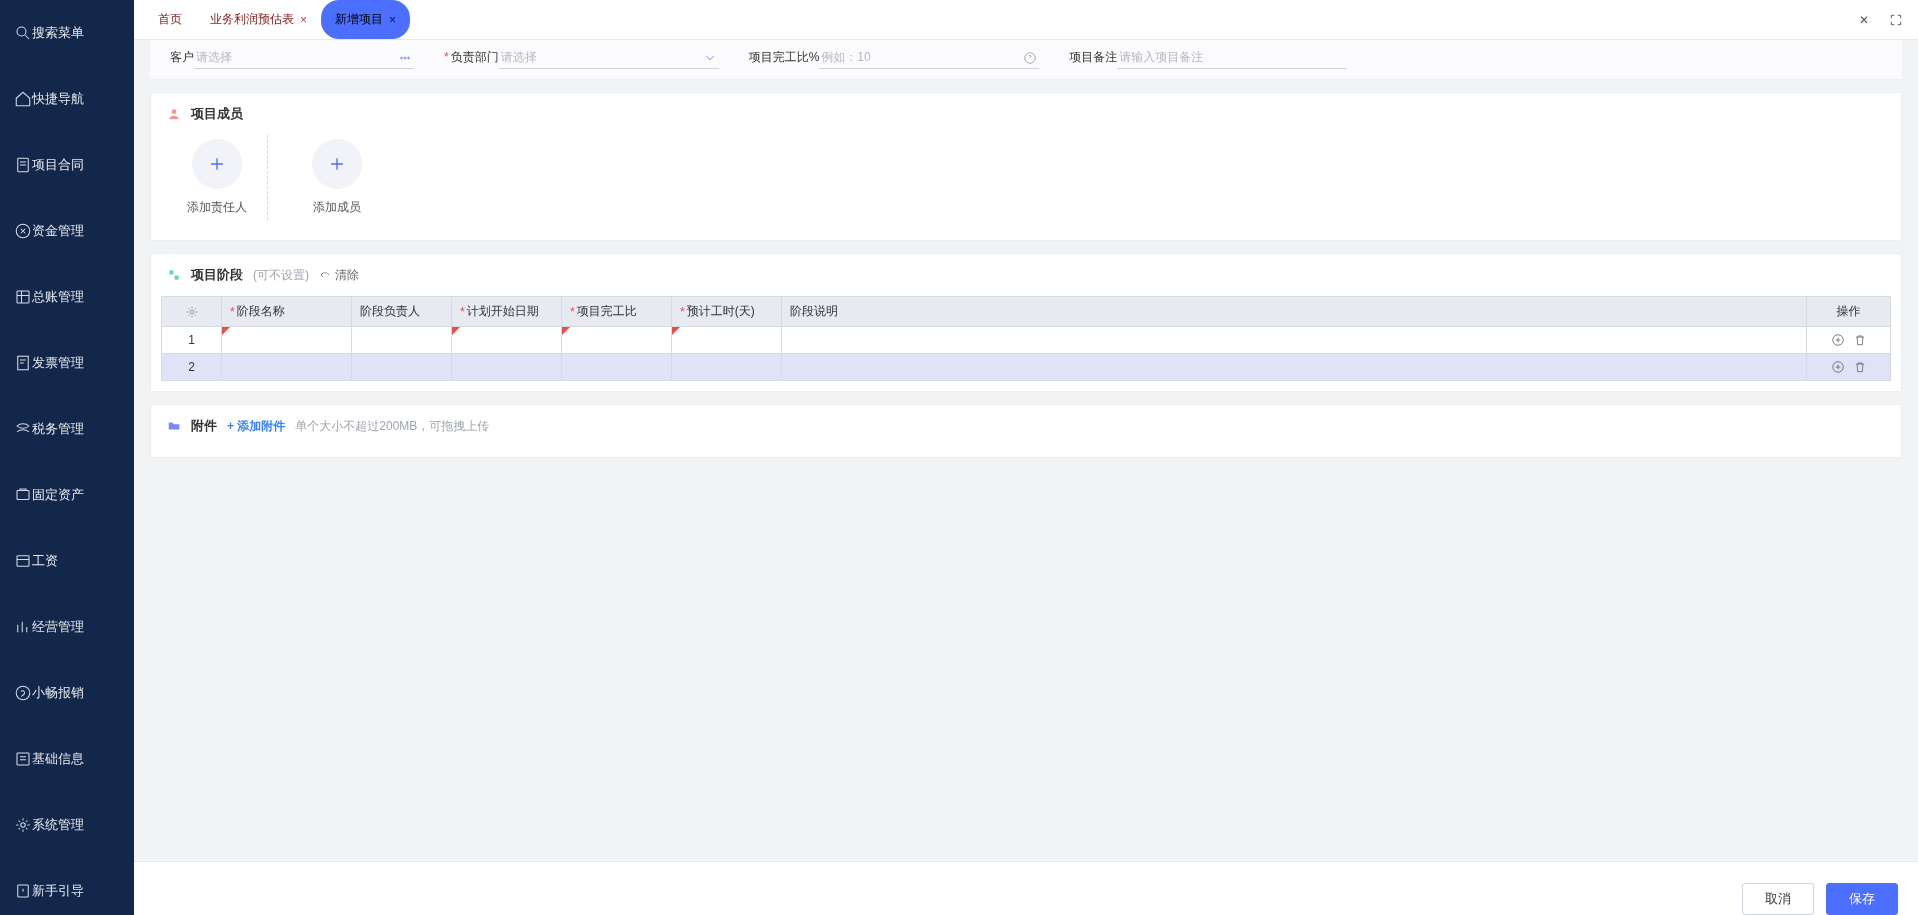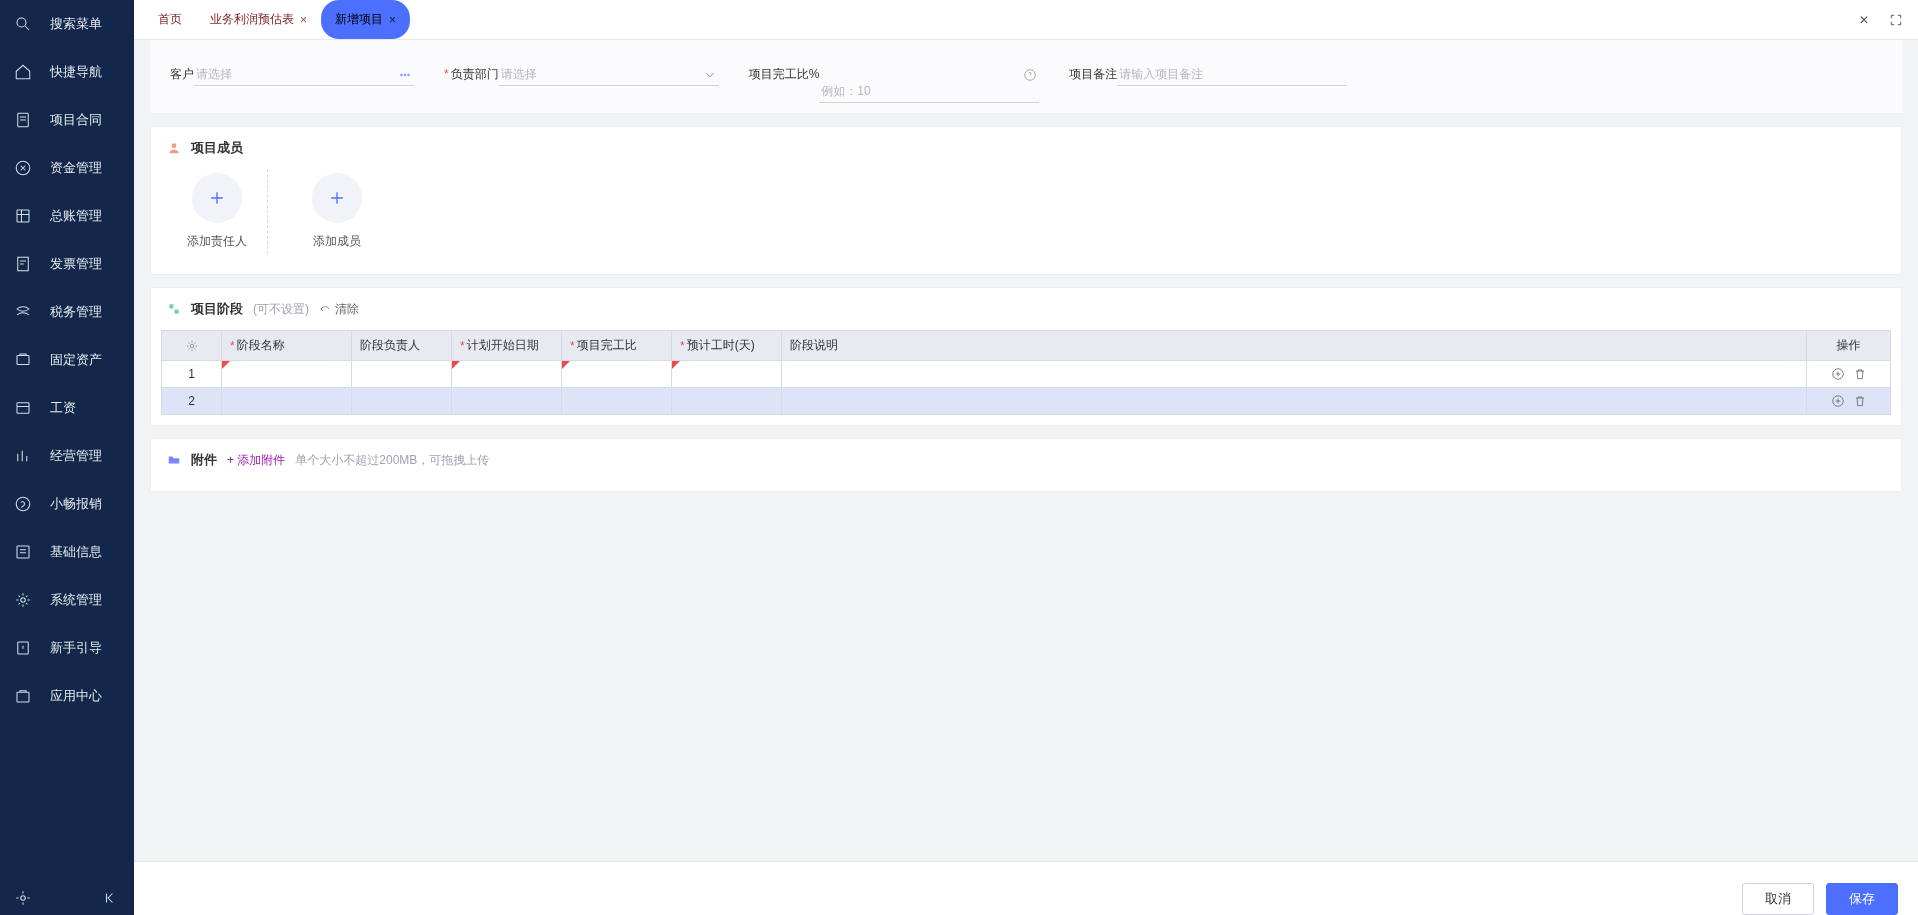--- a/index.html
+++ b/index.html
@@ -1,21 +1,21 @@
 <!DOCTYPE html>
 <html><head>
 <meta charset="utf-8">
 <style>
   * { box-sizing: border-box; margin: 0; padding: 0; }
   html, body { height: 100%; font-family: "Microsoft YaHei", Arial, sans-serif; font-size: 12px; color: #333; background: #f2f3f5; }
   .app { display: flex; height: 100vh; width: 100vw; overflow: hidden; }
 
   
   .sidebar { width: 134px; background: #12274a; color: #e6e9ef; display: flex; flex-direction: column; flex-shrink: 0; }
-  .side-item { display: flex; align-items: center; gap: 18px; padding: 15px 14px; cursor: pointer; font-size: 13px; }
+  .side-item { display: flex; align-items: center; gap: 0; padding: 24px 14px; cursor: pointer; font-size: 13px; }
   .side-item .icon { width: 18px; height: 18px; display: flex; align-items: center; justify-content: center; }
   .side-item .icon svg { stroke: #d6dbe6; fill: none; stroke-width: 1.4; }
   .side-bottom { margin-top: auto; display: flex; align-items: center; justify-content: space-between; padding: 8px 14px; }
   .side-bottom .icon { width: 18px; height: 18px; cursor: pointer; }
   .side-bottom .icon svg { stroke: #d6dbe6; fill: none; stroke-width: 1.4; }
 
   
   .main { flex: 1; display: flex; flex-direction: column; min-width: 0; position: relative; }
 
   
@@ -40,21 +40,21 @@
   .field-icon { position: absolute; right: 2px; top: 50%; transform: translateY(-50%); width: 14px; height: 14px; display: flex; align-items: center; justify-content: center; pointer-events: none; }
   .field-icon svg { stroke: #4c6fff; fill: none; stroke-width: 1.4; width: 14px; height: 14px; }
   .field-icon.gray svg { stroke: #999; }
 
   
   .section { background: #fff; border: 1px solid #eceef3; margin-top: 12px; padding-bottom: 10px; }
   .section-head { display: flex; align-items: center; gap: 10px; padding: 12px 16px; font-size: 13px; font-weight: 600; color: #333; }
   .sec-icon { width: 14px; height: 14px; display: flex; align-items: center; justify-content: center; }
   .sec-icon svg { width: 14px; height: 14px; }
   .note-text { font-size: 12px; color: #9ea3af; font-weight: normal; }
-  .link-text { color: #a21caf; cursor: pointer; font-weight: normal; font-size: 12px; }
+  .link-text { color: #3b82f6; cursor: pointer; font-weight: bold; font-size: 12px; }
 
   
   .member-row { display: flex; gap: 24px; padding: 0 16px 10px 16px; }
   .member-box { display: flex; flex-direction: column; align-items: center; gap: 10px; padding: 4px 20px; }
   .member-box.divider { border-right: 1px dashed #d4d7df; }
   .add-circle { width: 50px; height: 50px; border-radius: 50%; background: #f1f3f8; display: flex; align-items: center; justify-content: center; cursor: pointer; }
   .add-circle svg { stroke: #4c6fff; width: 20px; height: 20px; stroke-width: 1.6; }
   .member-label { font-size: 12px; color: #555; }
 
   
@@ -288,21 +288,21 @@
             <span class="field-icon">
                 <svg viewBox="0 0 24 24">
                   <path d="M6 9l6 6 6-6"></path>
                 </svg>
               </span>
           </div>
         </div>
         <div class="form-field">
           <span class="form-label">项目完工比%</span>
           <div class="form-input-wrap">
-            <input class="form-input" style="width: 220px; margin-top: 34px;" placeholder="例如：10">
+            <input class="form-input" style="width: 220px;" placeholder="例如：10">
             <span class="field-icon gray">
                 <svg viewBox="0 0 24 24">
                   <circle cx="12" cy="12" r="9"></circle>
                   <path d="M10 9c0-2 4-2 4 0 0 1.5-2 1.5-2 3M12 17v0"></path>
                 </svg>
               </span>
           </div>
         </div>
         <div class="form-field">
           <span class="form-label">项目备注</span>

